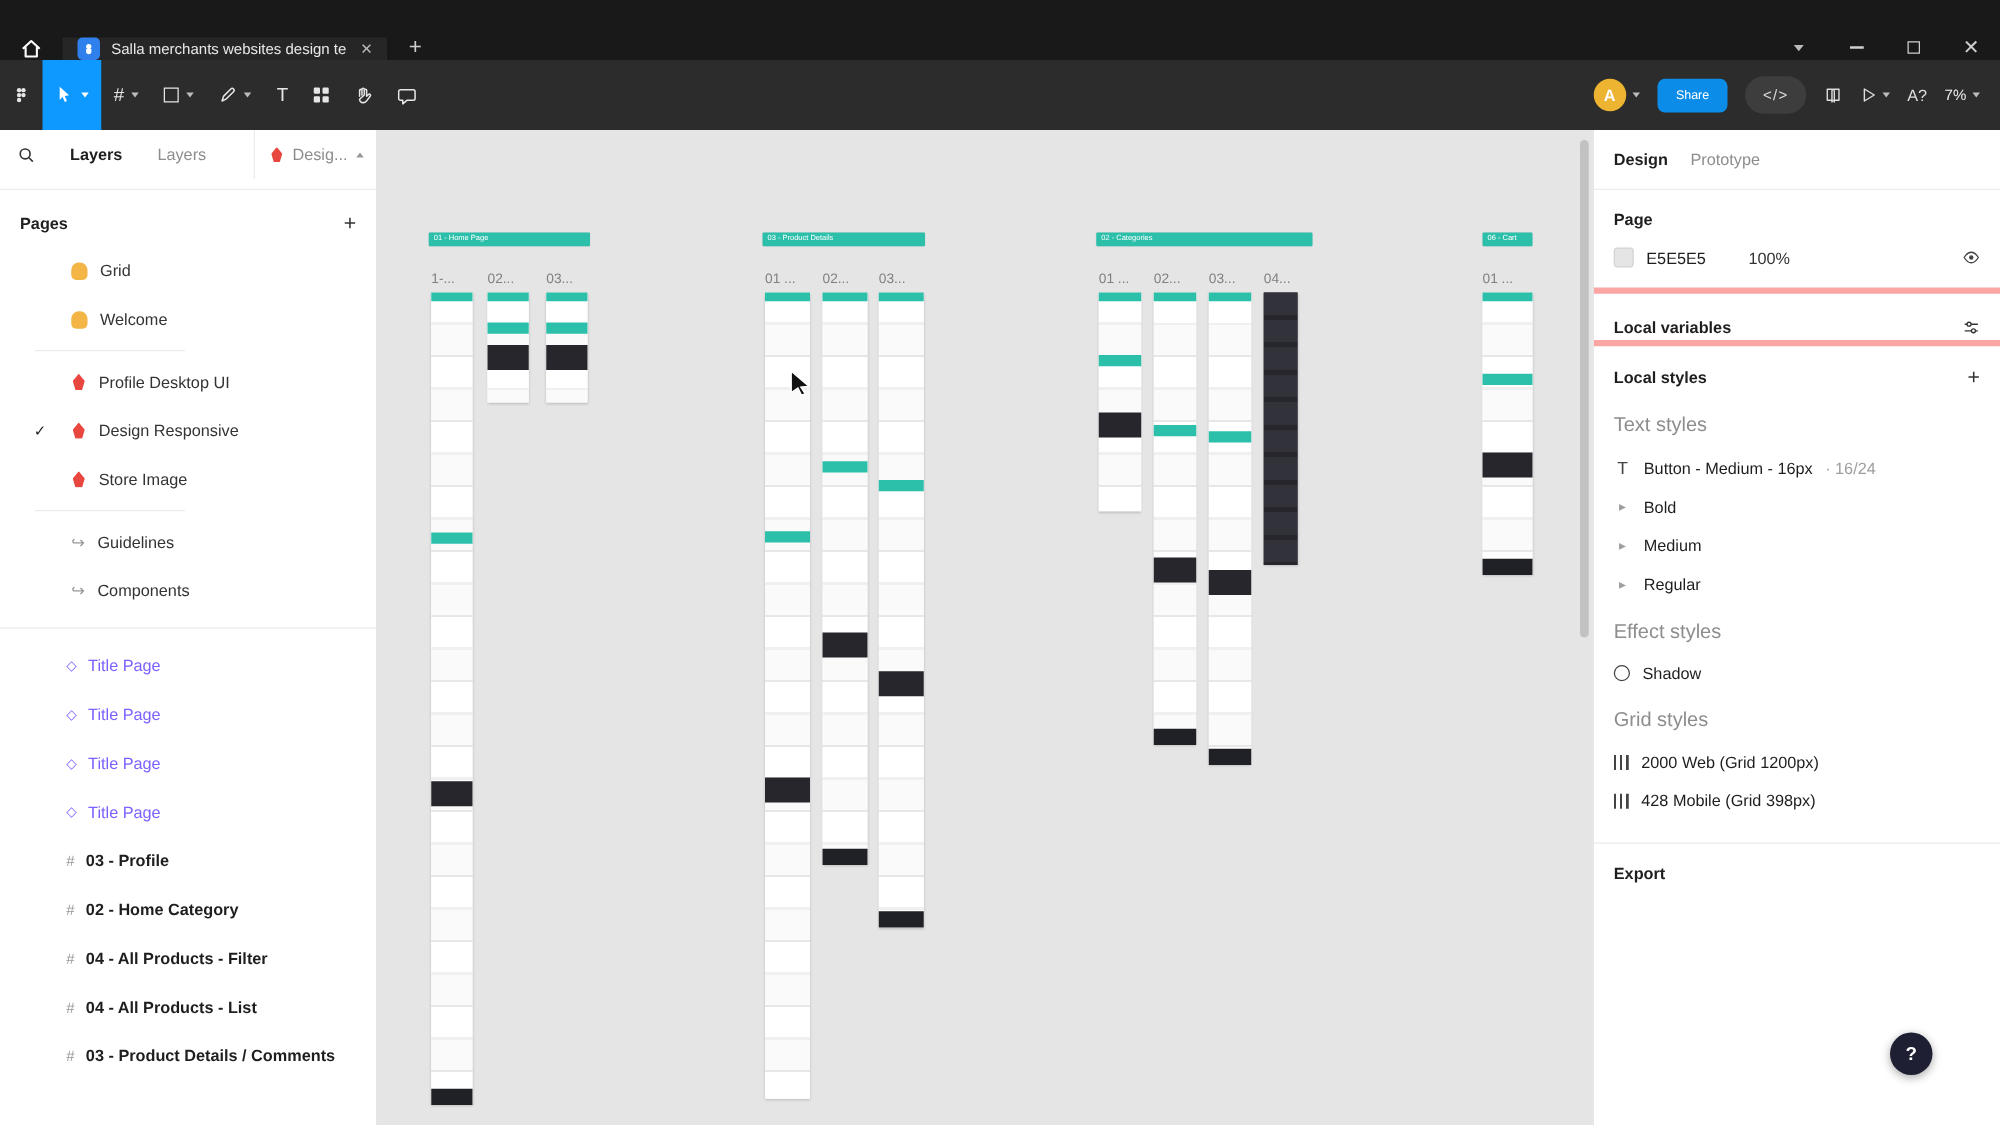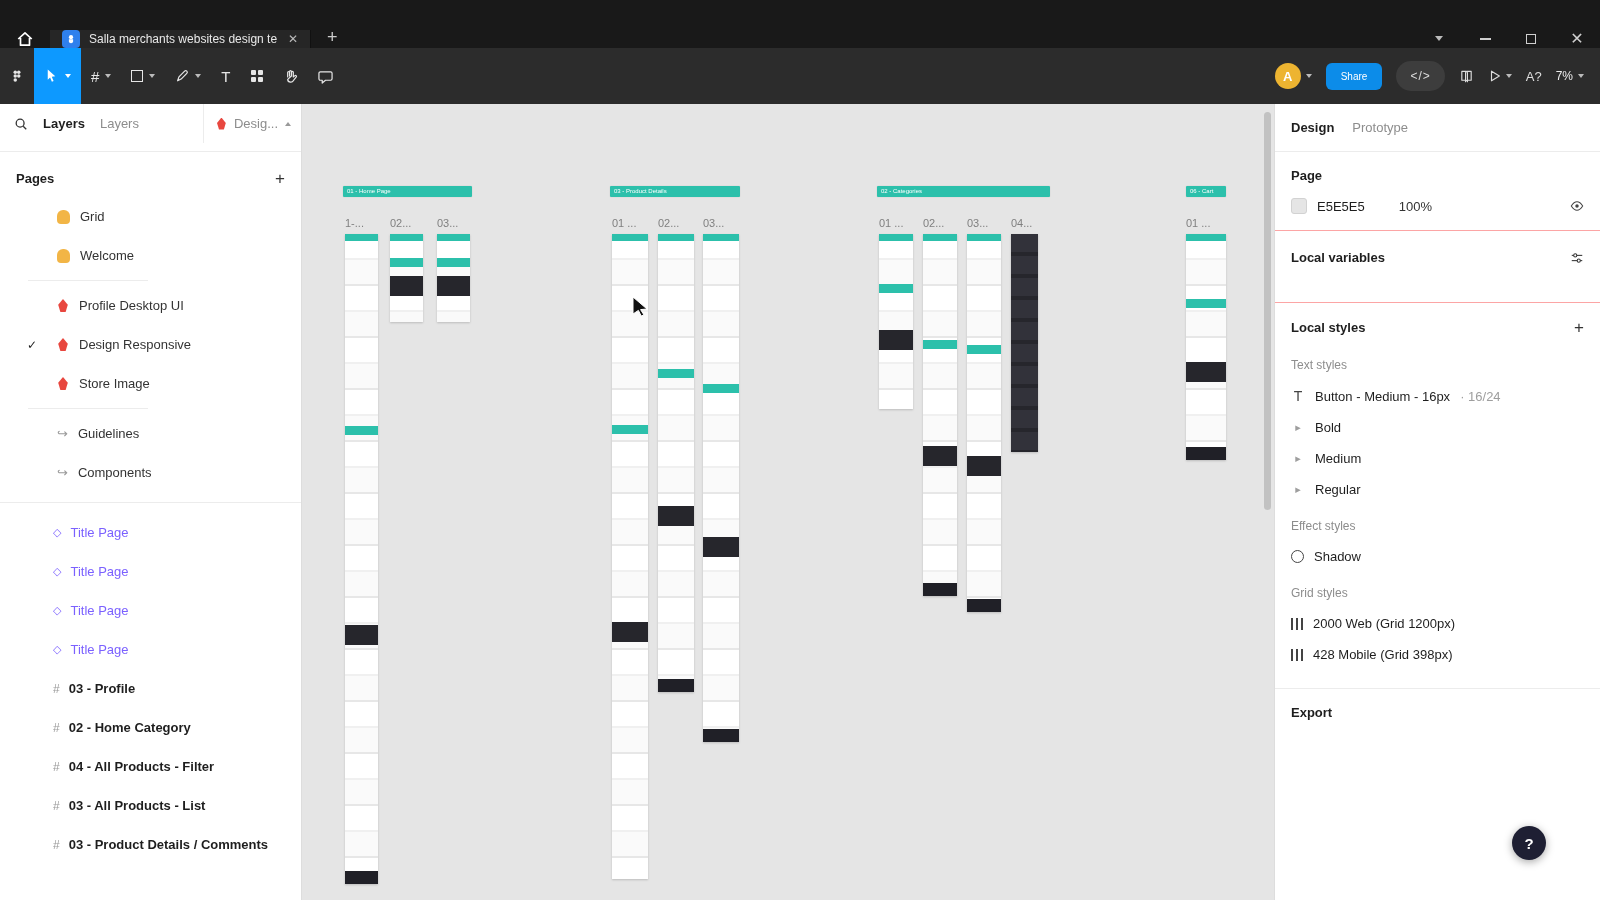--- a/index.html
+++ b/index.html
@@ -39,21 +39,21 @@
 .tright{margin-left:auto;display:flex;align-items:center;gap:14px;padding-right:16px}
 .avatar{width:26px;height:26px;border-radius:50%;background:#edb431;color:#fff;font-size:13px;font-weight:700;display:flex;align-items:center;justify-content:center}
 .avwrap{display:flex;align-items:center;gap:5px}
 .share{background:#0c8ce9;color:#fff;font-size:10px;font-weight:500;padding:8px 15px;border-radius:6px;border:none}
 .devpill{height:30px;border-radius:15px;background:#3d3d3d;color:#ddd;display:flex;align-items:center;justify-content:center;font-size:12px;letter-spacing:1px;padding:0 14px}
 .ticon{color:#ddd;display:flex;align-items:center;gap:4px;font-size:13px}
 .zoom{display:flex;align-items:center;gap:5px;font-size:12px;color:#eee}
 
 
 .lsb{position:absolute;top:104px;left:0;width:302px;bottom:0;background:#fff;border-right:1px solid #ddd;font-size:13px;color:#333;overflow:hidden}
-.lsb-top{height:48px;display:flex;align-items:center;gap:15px;padding:0 0 8px 14px;border-bottom:1px solid #ececec}
+.lsb-top{height:48px;display:flex;align-items:center;gap:28px;padding:0 0 8px 14px;border-bottom:1px solid #ececec}
 .lsb-tab{color:#8d8d8d}
 .lsb-tab.active{color:#1e1e1e;font-weight:700}
 .pagetab{margin-left:auto;display:flex;align-items:center;gap:7px;border-left:1px solid #ececec;height:100%;padding:0 10px 0 12px;color:#8d8d8d}
 .pages-head{display:flex;align-items:center;padding:18px 16px 10px;color:#1e1e1e;font-weight:600}
 .plus{margin-left:auto;font-size:17px;color:#333;font-weight:400;line-height:1}
 .pitem{position:relative;display:flex;align-items:center;gap:10px;height:39px;padding:0 8px 0 57px}
 .pitem .check{position:absolute;left:27px;font-size:12px;color:#1e1e1e}
 .ico-hand{width:13px;height:14px;border-radius:6px 6px 4px 4px;background:#f2b546;flex:none}
 .ico-rocket{width:12px;height:13px;background:#e8473f;clip-path:polygon(50% 0,90% 45%,72% 100%,28% 100%,10% 45%);flex:none}
 .mini-rocket{width:11px;height:12px;background:#e8473f;clip-path:polygon(50% 0,90% 45%,72% 100%,28% 100%,10% 45%);flex:none}
@@ -79,28 +79,28 @@
 .strip.foot::after{content:"";position:absolute;left:0;right:0;bottom:0;height:13px;background:#202027}
 .strip.dark{background:#26262c;background-image:repeating-linear-gradient(180deg,#32323a 0 18px,#26262c 18px 22px);background-size:100% 100%;background-position:0 0;background-repeat:repeat}
 .vscroll{position:absolute;right:3px;top:8px;width:7px;height:398px;border-radius:4px;background:#c2c2c2}
 .pointer{position:absolute;left:330px;top:192px}
 
 
 .rsb{position:absolute;top:104px;right:0;width:326px;bottom:0;background:#fff;border-left:1px solid #ddd;font-size:13px;color:#1e1e1e;overflow:hidden}
 .rtabs{height:48px;display:flex;align-items:center;gap:18px;padding:0 16px;border-bottom:1px solid #ececec}
 .rtab{color:#8d8d8d}
 .rtab.active{color:#1e1e1e;font-weight:700}
-.sect{padding:16px;border-bottom:1px solid #fca5a5}
+.sect{padding:16px;border-bottom:5px solid #fca5a5}
 .sect-h{font-weight:700}
 .crow{display:flex;align-items:center;gap:10px;margin-top:15px}
 .swatch{width:16px;height:16px;background:#e5e5e5;border:1px solid #d2d2d2;border-radius:3px}
 .opacity{margin-left:24px;color:#333}
 .eye{margin-left:auto;display:flex}
 .rowflex{display:flex;align-items:center;justify-content:space-between}
-.subh{color:#8d8d8d;font-size:12px;margin-top:22px}
+.subh{color:#8d8d8d;font-size:16px;margin-top:22px}
 .srow{display:flex;align-items:center;gap:10px;margin-top:16px}
 .ticoT{font-size:14px;color:#444;width:14px;text-align:center}
 .meta{color:#9e9e9e}
 .chevr{color:#9e9e9e;font-size:11px;width:14px;text-align:center}
 .circ{width:13px;height:13px;border:1.5px solid #444;border-radius:50%;flex:none}
 .gridico{width:12px;height:12px;background:repeating-linear-gradient(90deg,#444 0 2px,transparent 2px 5px);flex:none}
 .sect-export{padding:16px;border-top:1px solid #ececec;margin-top:10px}
 .help{position:absolute;right:54px;bottom:40px;width:34px;height:34px;border-radius:50%;background:#1e1f33;color:#fff;display:flex;align-items:center;justify-content:center;font-size:15px;font-weight:700;box-shadow:0 2px 8px rgba(0,0,0,.35)}
 </style>
 </head>
@@ -302,21 +302,21 @@
     <div class="litem frame">
       <span class="lico">#</span>
       <span>02 - Home Category</span>
     </div>
     <div class="litem frame">
       <span class="lico">#</span>
       <span>04 - All Products - Filter</span>
     </div>
     <div class="litem frame">
       <span class="lico">#</span>
-      <span>03 - All Products - List</span>
+      <span>04 - All Products - List</span>
     </div>
     <div class="litem frame">
       <span class="lico">#</span>
       <span>03 - Product Details / Comments</span>
     </div>
   </div>
 
   <div class="canvas">
 
     <div class="gbar" style="left:41px;top:82px;width:129px">01 - Home Page</div>
@@ -370,21 +370,21 @@
         <span class="opacity">100%</span>
         <span class="eye">
           <svg width="14" height="14" viewBox="0 0 16 16">
               <path d="M1.5 8 C3.5 4.8 6 3.2 8 3.2 s4.5 1.6 6.5 4.8 C12.5 11.2 10 12.8 8 12.8 S3.5 11.2 1.5 8 Z" fill="none" stroke="#444" stroke-width="1.2"></path>
               <circle cx="8" cy="8" r="2" fill="#444"></circle>
             </svg>
         </span>
       </div>
     </div>
 
-    <div class="sect rowflex" style="padding-top:19px;padding-bottom:37px">
+    <div class="sect rowflex" style="padding-top:19px;padding-bottom:3px">
       <span class="sect-h">Local variables</span>
       <svg width="14" height="14" viewBox="0 0 16 16">
           <line x1="2" y1="5" x2="14" y2="5" stroke="#333" stroke-width="1.2"></line>
           <circle cx="6" cy="5" r="1.8" fill="#fff" stroke="#333" stroke-width="1.2"></circle>
           <line x1="2" y1="11" x2="14" y2="11" stroke="#333" stroke-width="1.2"></line>
           <circle cx="10" cy="11" r="1.8" fill="#fff" stroke="#333" stroke-width="1.2"></circle>
         </svg>
     </div>
 
     <div class="sect" style="border-bottom:none">

